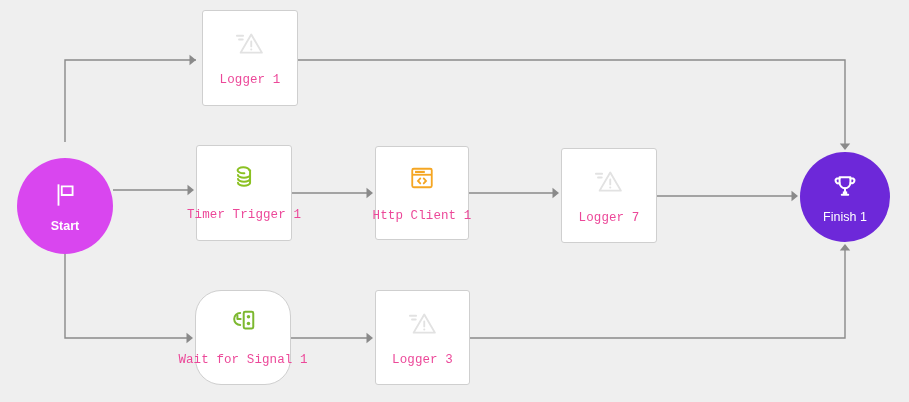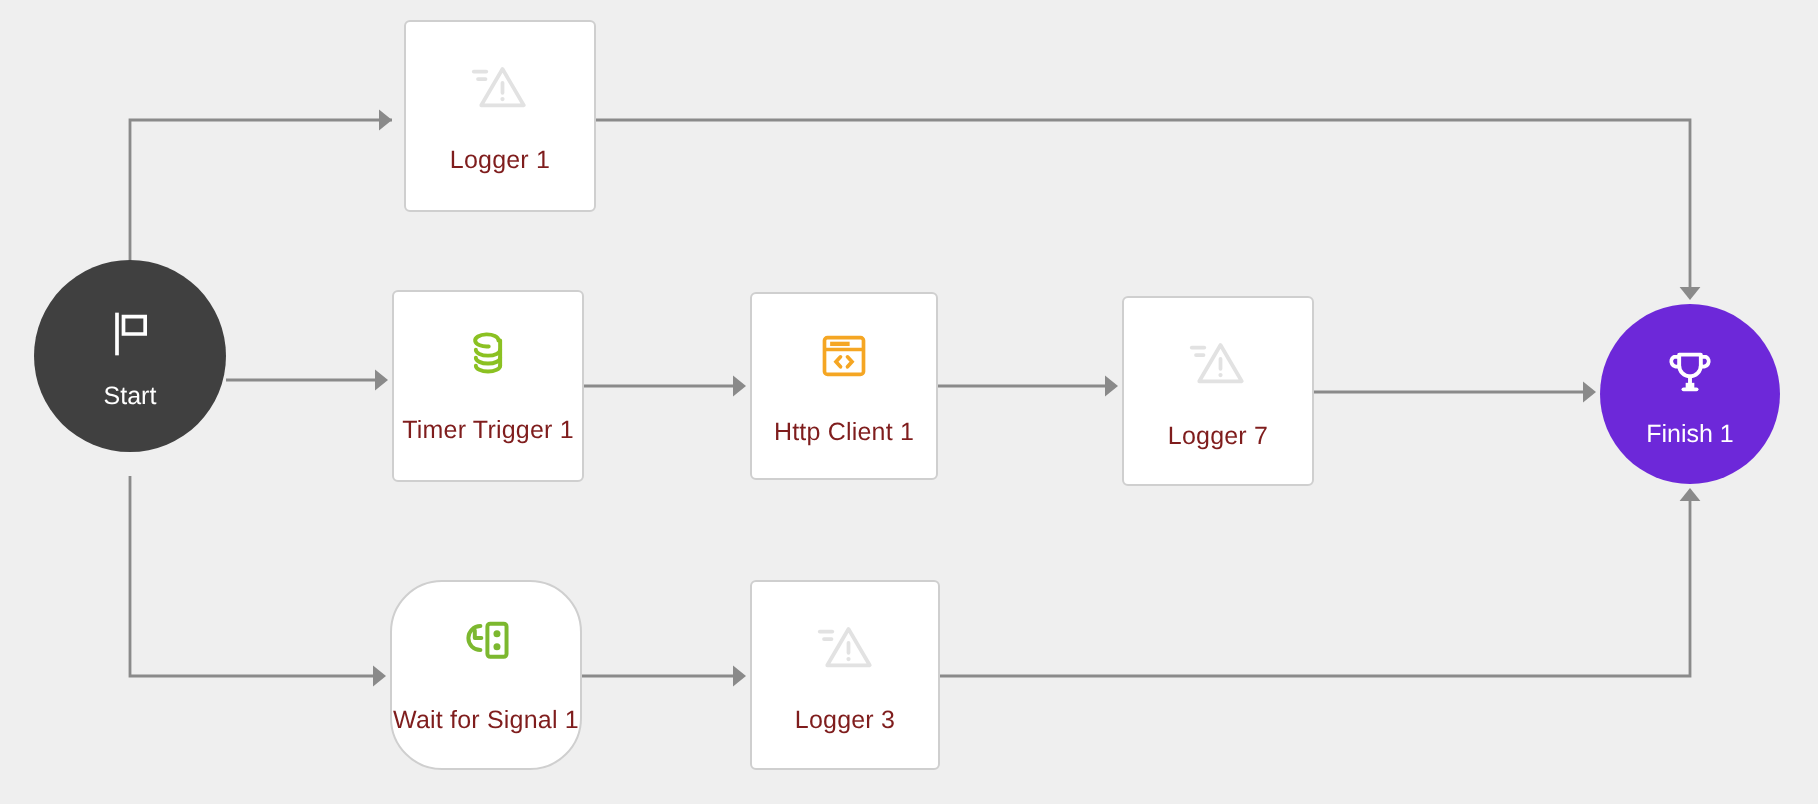--- a/index.html
+++ b/index.html
@@ -40,25 +40,26 @@
     margin-top: 14px;
     width: 34px;
     height: 34px;
     display: flex;
     align-items: center;
     justify-content: center;
   }
   .node-label {
     margin-top: 14px;
     font-size: 12.5px;
-    color: #7f1d1d;
+    color: #ec4899;
     letter-spacing: .1px;
     text-align: center;
     line-height: 14px;
     white-space: nowrap;
+    font-family: Liberation Mono, monospace;
   }
   .node-circle {
     position: absolute;
     box-sizing: border-box;
     border-radius: 50%;
     display: flex;
     flex-direction: column;
     align-items: center;
     justify-content: center;
     z-index: 3;
@@ -116,21 +117,21 @@
         <path d="M 291,338 L 371,338" fill="none" stroke="#8a8a8a" stroke-width="1.4"></path>
         <polygon points="373,338 366.5,332.8 366.5,343.2" fill="#8a8a8a"></polygon>
       </g>
       <g>
         <path d="M 470,338 L 845,338 L 845,246" fill="none" stroke="#8a8a8a" stroke-width="1.4"></path>
         <polygon points="845,244 839.8,250.5 850.2,250.5" fill="#8a8a8a"></polygon>
       </g>
     </svg>
 
   <div id="node-layer">
-      <div class="node-circle" style="left: 17px; top: 130px; width: 96px; height: 96px; background: #404040;">
+      <div class="node-circle" style="left: 17px; top: 158px; width: 96px; height: 96px; background: #d946ef; font-weight: bold;">
         <div class="circle-icon">
           <svg viewBox="0 0 24 24" width="26" height="26" fill="none" stroke="#ffffff" stroke-width="1.7" stroke-linecap="square" stroke-linejoin="miter">
             <path d="M6 3 L6 21"></path>
             <path d="M9 4 L19 4 L19 12 L9 12 Z"></path>
           </svg>
         </div>
         <div class="circle-label">Start</div>
       </div>
       <div class="node-box" style="left: 202px; top: 10px; width: 96px; height: 96px;">
         <div class="node-icon">

